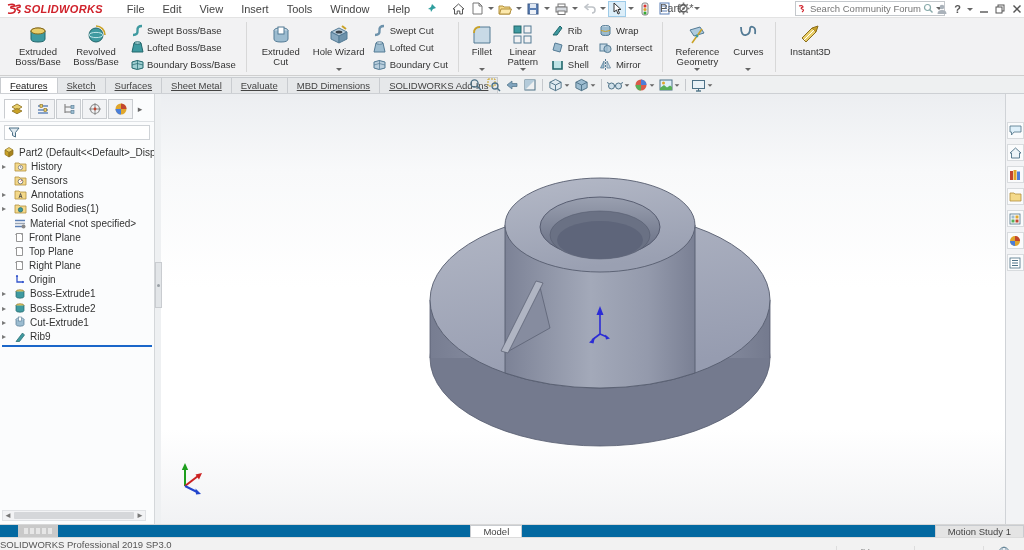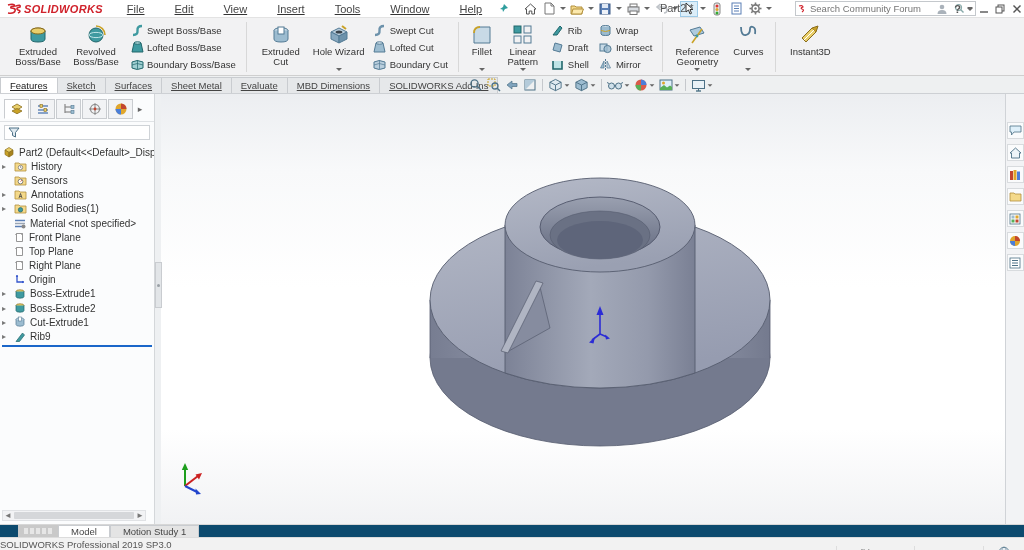--- a/index.html
+++ b/index.html
@@ -4,30 +4,30 @@
 <style>
   * { margin:0; padding:0; box-sizing:border-box; }
   html,body { width:1024px; height:550px; overflow:hidden;
     font-family:"Liberation Sans", sans-serif; font-size:11px; color:#333; background:#fff; }
 
   
   .titlebar { height:18px; background:#fff; display:flex; align-items:center; gap:2px;
     border-bottom:1px solid #e3e3e3; padding:8px 4px; position:relative; }
   .logo { display:flex; align-items:center; gap:2px; padding:0 8px 0 2px; }
   .logo-text { color:#d0222b; font-weight:bold; font-style:italic; font-size:11px; letter-spacing:.3px; }
-  .menu { display:flex; gap:14px; margin-left:6px;text-decoration:underline; }
+  .menu { display:flex; gap:2px; margin-left:6px; }
   .menu-item { padding:1px 8px; color:#444; cursor:default; }
   .pin { margin:0 6px; }
   .qbar { display:flex; align-items:center; gap:1px; margin-left:4px; }
   .qbtn { display:flex; align-items:center; justify-content:center; width:18px; height:16px; }
   .qbtn.pressed { background:#dceef9; border:1px solid #9ecbe8; }
   .qcaret { width:8px; height:16px; display:flex; align-items:center; justify-content:center; }
   .caret-down { width:0; height:0; border-left:3px solid transparent; border-right:3px solid transparent; border-top:3px solid #666; }
   .doc-title { position:absolute; left:660px; top:2px; color:#555; }
-  .search-box { position:absolute; left:795px; top:1px; width:181px; height:15px; border:1px solid #c4c8cc;
+  .search-box { position:absolute; left:795px; top:1px; width:150px; height:15px; border:1px solid #c4c8cc;
     background:#fff; display:flex; align-items:center; gap:2px; padding:0 2px; }
   .search-box input { border:none; outline:none; flex:1; font-size:9.5px; color:#888; background:transparent; width:90px;
     font-family:"Liberation Sans", sans-serif;}
   .win-ctrls { position:absolute; right:2px; top:0; display:flex; align-items:center; gap:6px; height:18px; }
   .help-q { color:#555; font-weight:bold; }
 
   
   .ribbon { height:58px; background:#f2f2f3; border-bottom:1px solid #cfcfcf; display:flex; align-items:stretch; padding:2px 2px 1px 6px; }
   .rgroup { display:flex; align-items:stretch; gap:2px; padding:0 4px; }
   .rsep { width:1px; background:#d8d8d8; margin:2px 2px; }
@@ -80,21 +80,21 @@
   
   .viewport { flex:1; position:relative;
     background:linear-gradient(180deg,#eceef1 0%, #f8f9fa 18%, #ffffff 45%, #ffffff 78%, #f1f2f4 100%); }
   .viewport svg.model { position:absolute; inset:0; width:100%; height:100%; }
 
   
   .taskpane { width:19px; background:#f2f3f5; border-left:1px solid #d0d3d7; display:flex; flex-direction:column; align-items:center; padding-top:28px; gap:5px; }
   .tpbtn { width:17px; height:17px; display:flex; align-items:center; justify-content:center; border:1px solid #d8dbde; background:#fafbfc; cursor:default; }
 
   
-  .bottombar { height:13px; background:#0c4a6e; border-top:1px solid #d7d7d7; display:flex; align-items:stretch; font-size:9.5px; }
+  .bottombar { height:13px; background:#0369a1; border-top:1px solid #d7d7d7; display:flex; align-items:stretch; font-size:9.5px;justify-content:space-between; }
   .grip { width:40px; margin-left:18px; background:#c9c9c9; display:flex; align-items:center; justify-content:center; gap:2px; }
   .grip i { width:4px; height:6px; background:#e6e6e6; display:inline-block; }
   .btab { padding:0 12px; display:flex; align-items:center; border:1px solid #c9ccd0; border-bottom:none; background:#e4e4e4; color:#444; cursor:default; }
   .btab.active { background:#fff; }
   .statusbar { height:13px; background:#f2f2f2; border-top:1px solid #dcdcdc; display:flex; align-items:center; font-size:9.5px; color:#555; padding:0 0; }
   .status-right { margin-left:auto; display:flex; align-items:center; height:100%;margin-top:16px; }
   .scell { padding:0 14px; border-left:1px solid #ddd; height:100%; display:flex; align-items:center; gap:4px; }
 
   .icon-svg { display:block; }
 </style>

